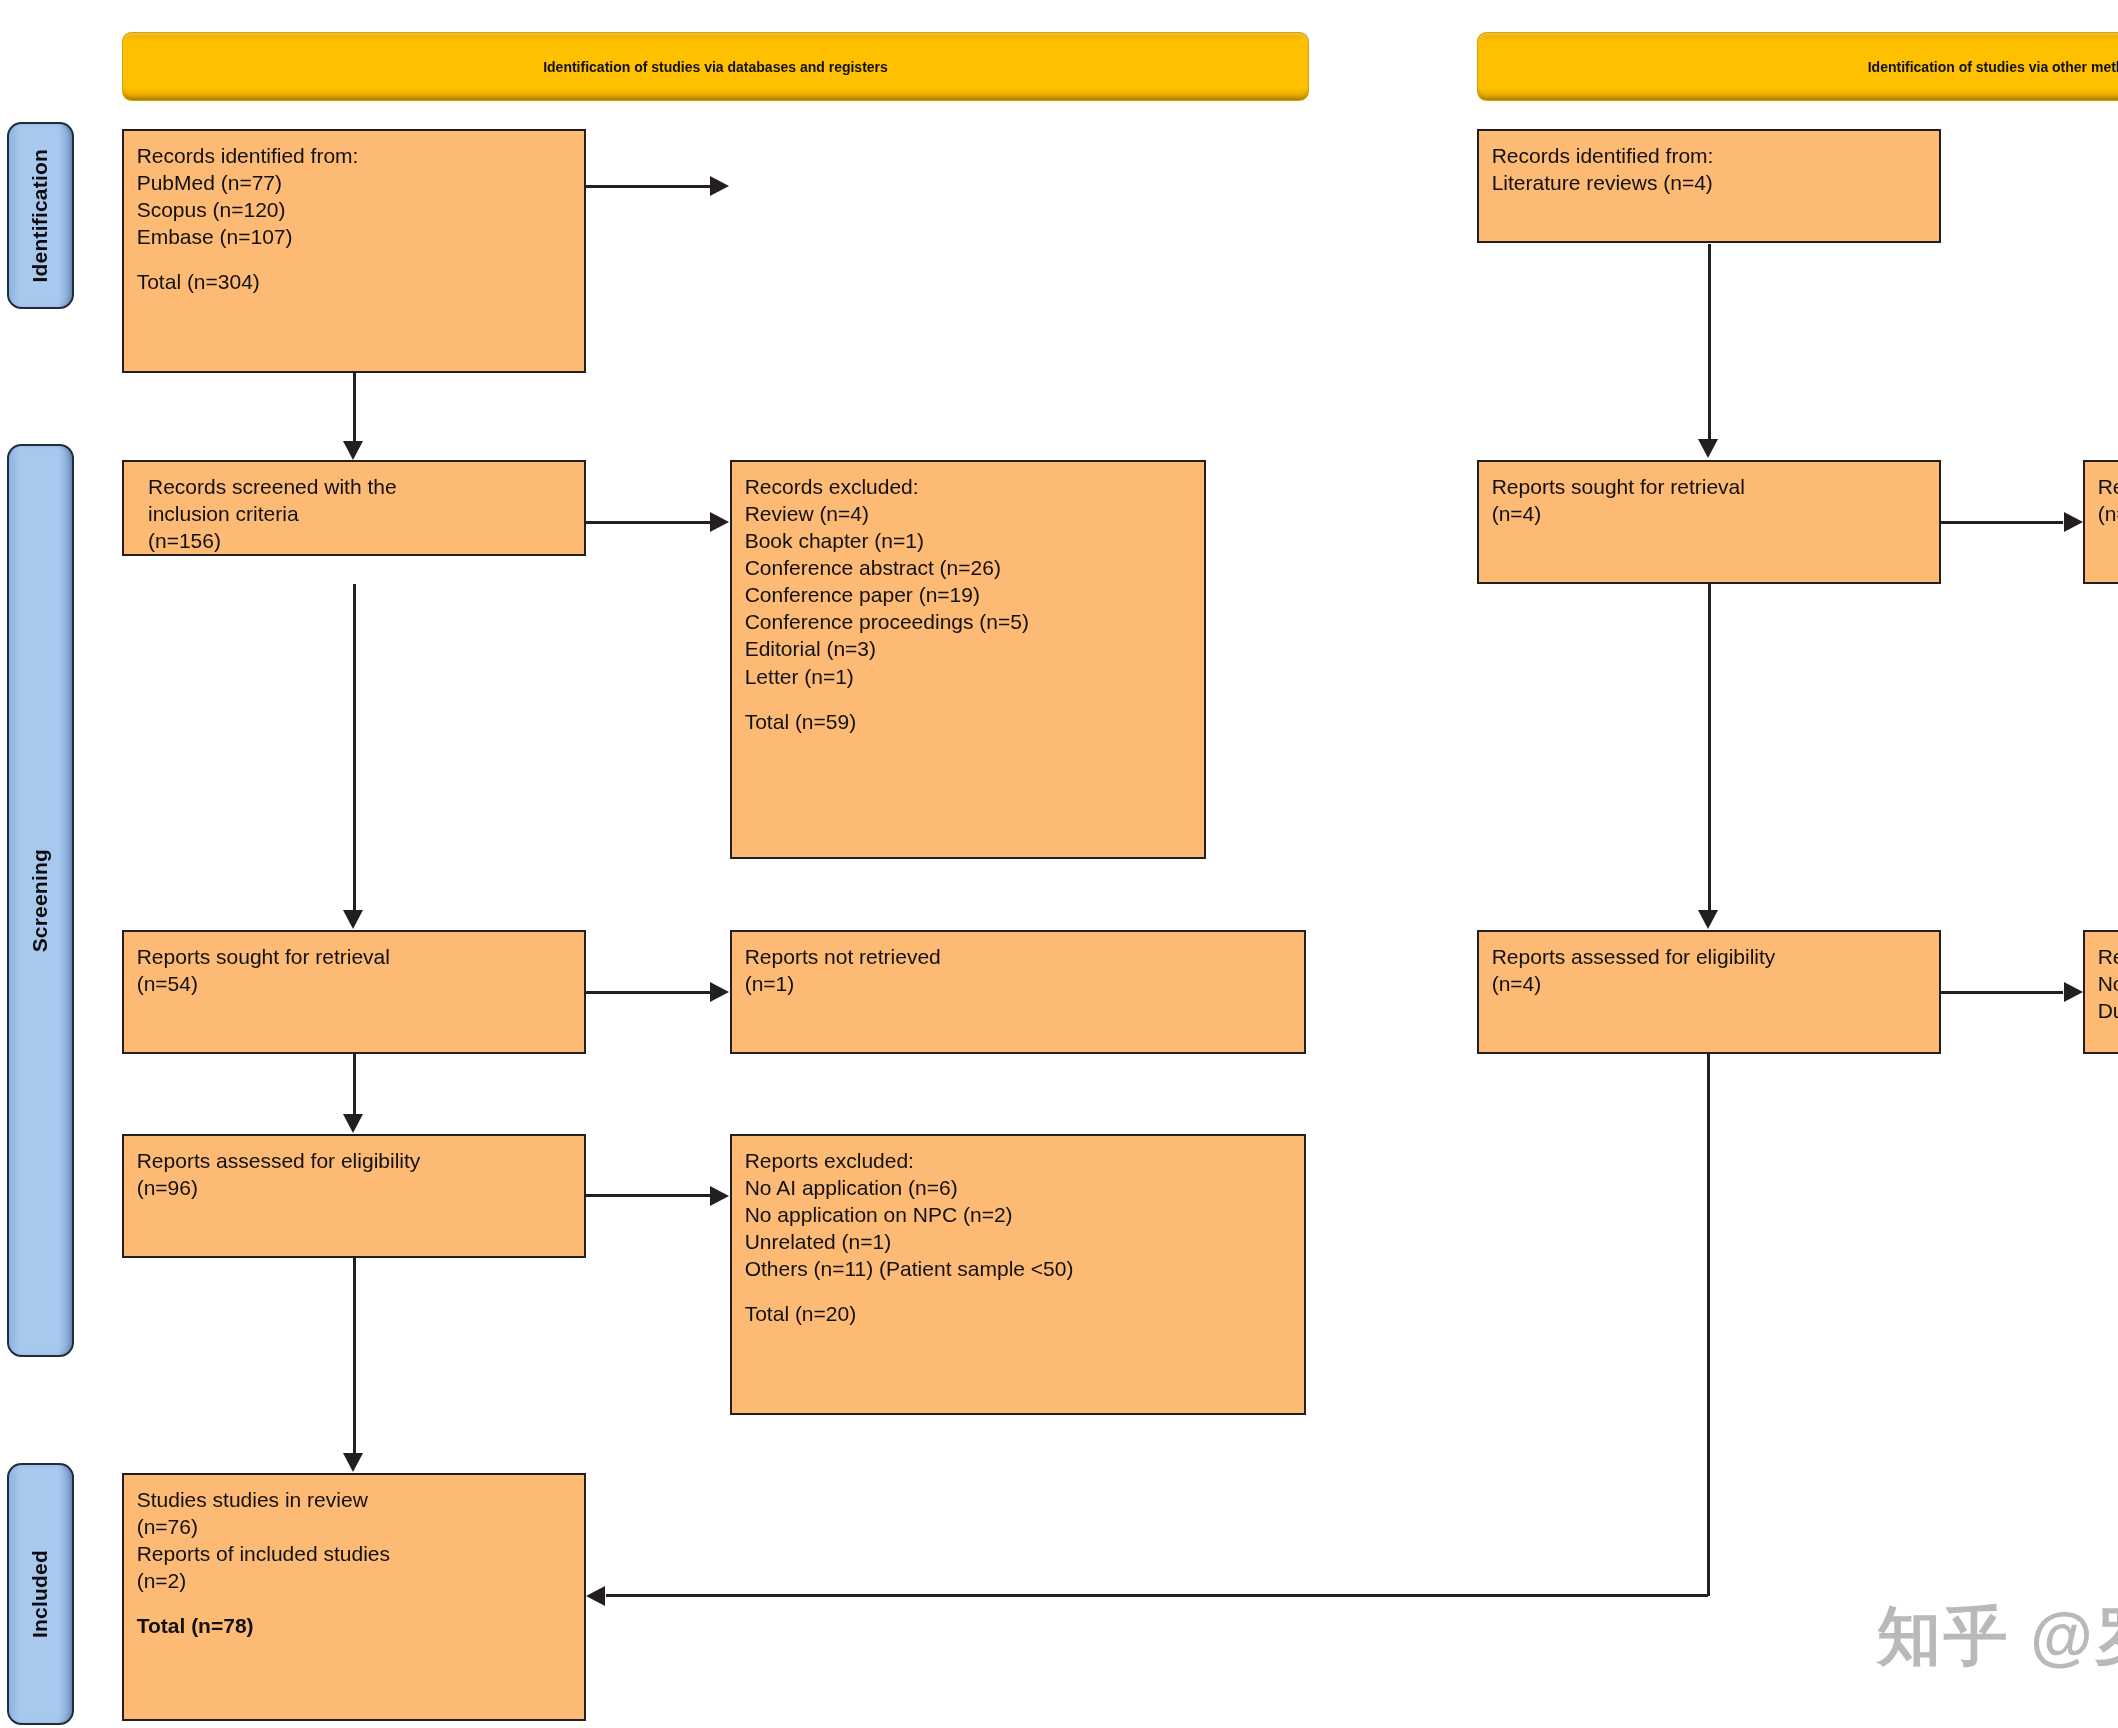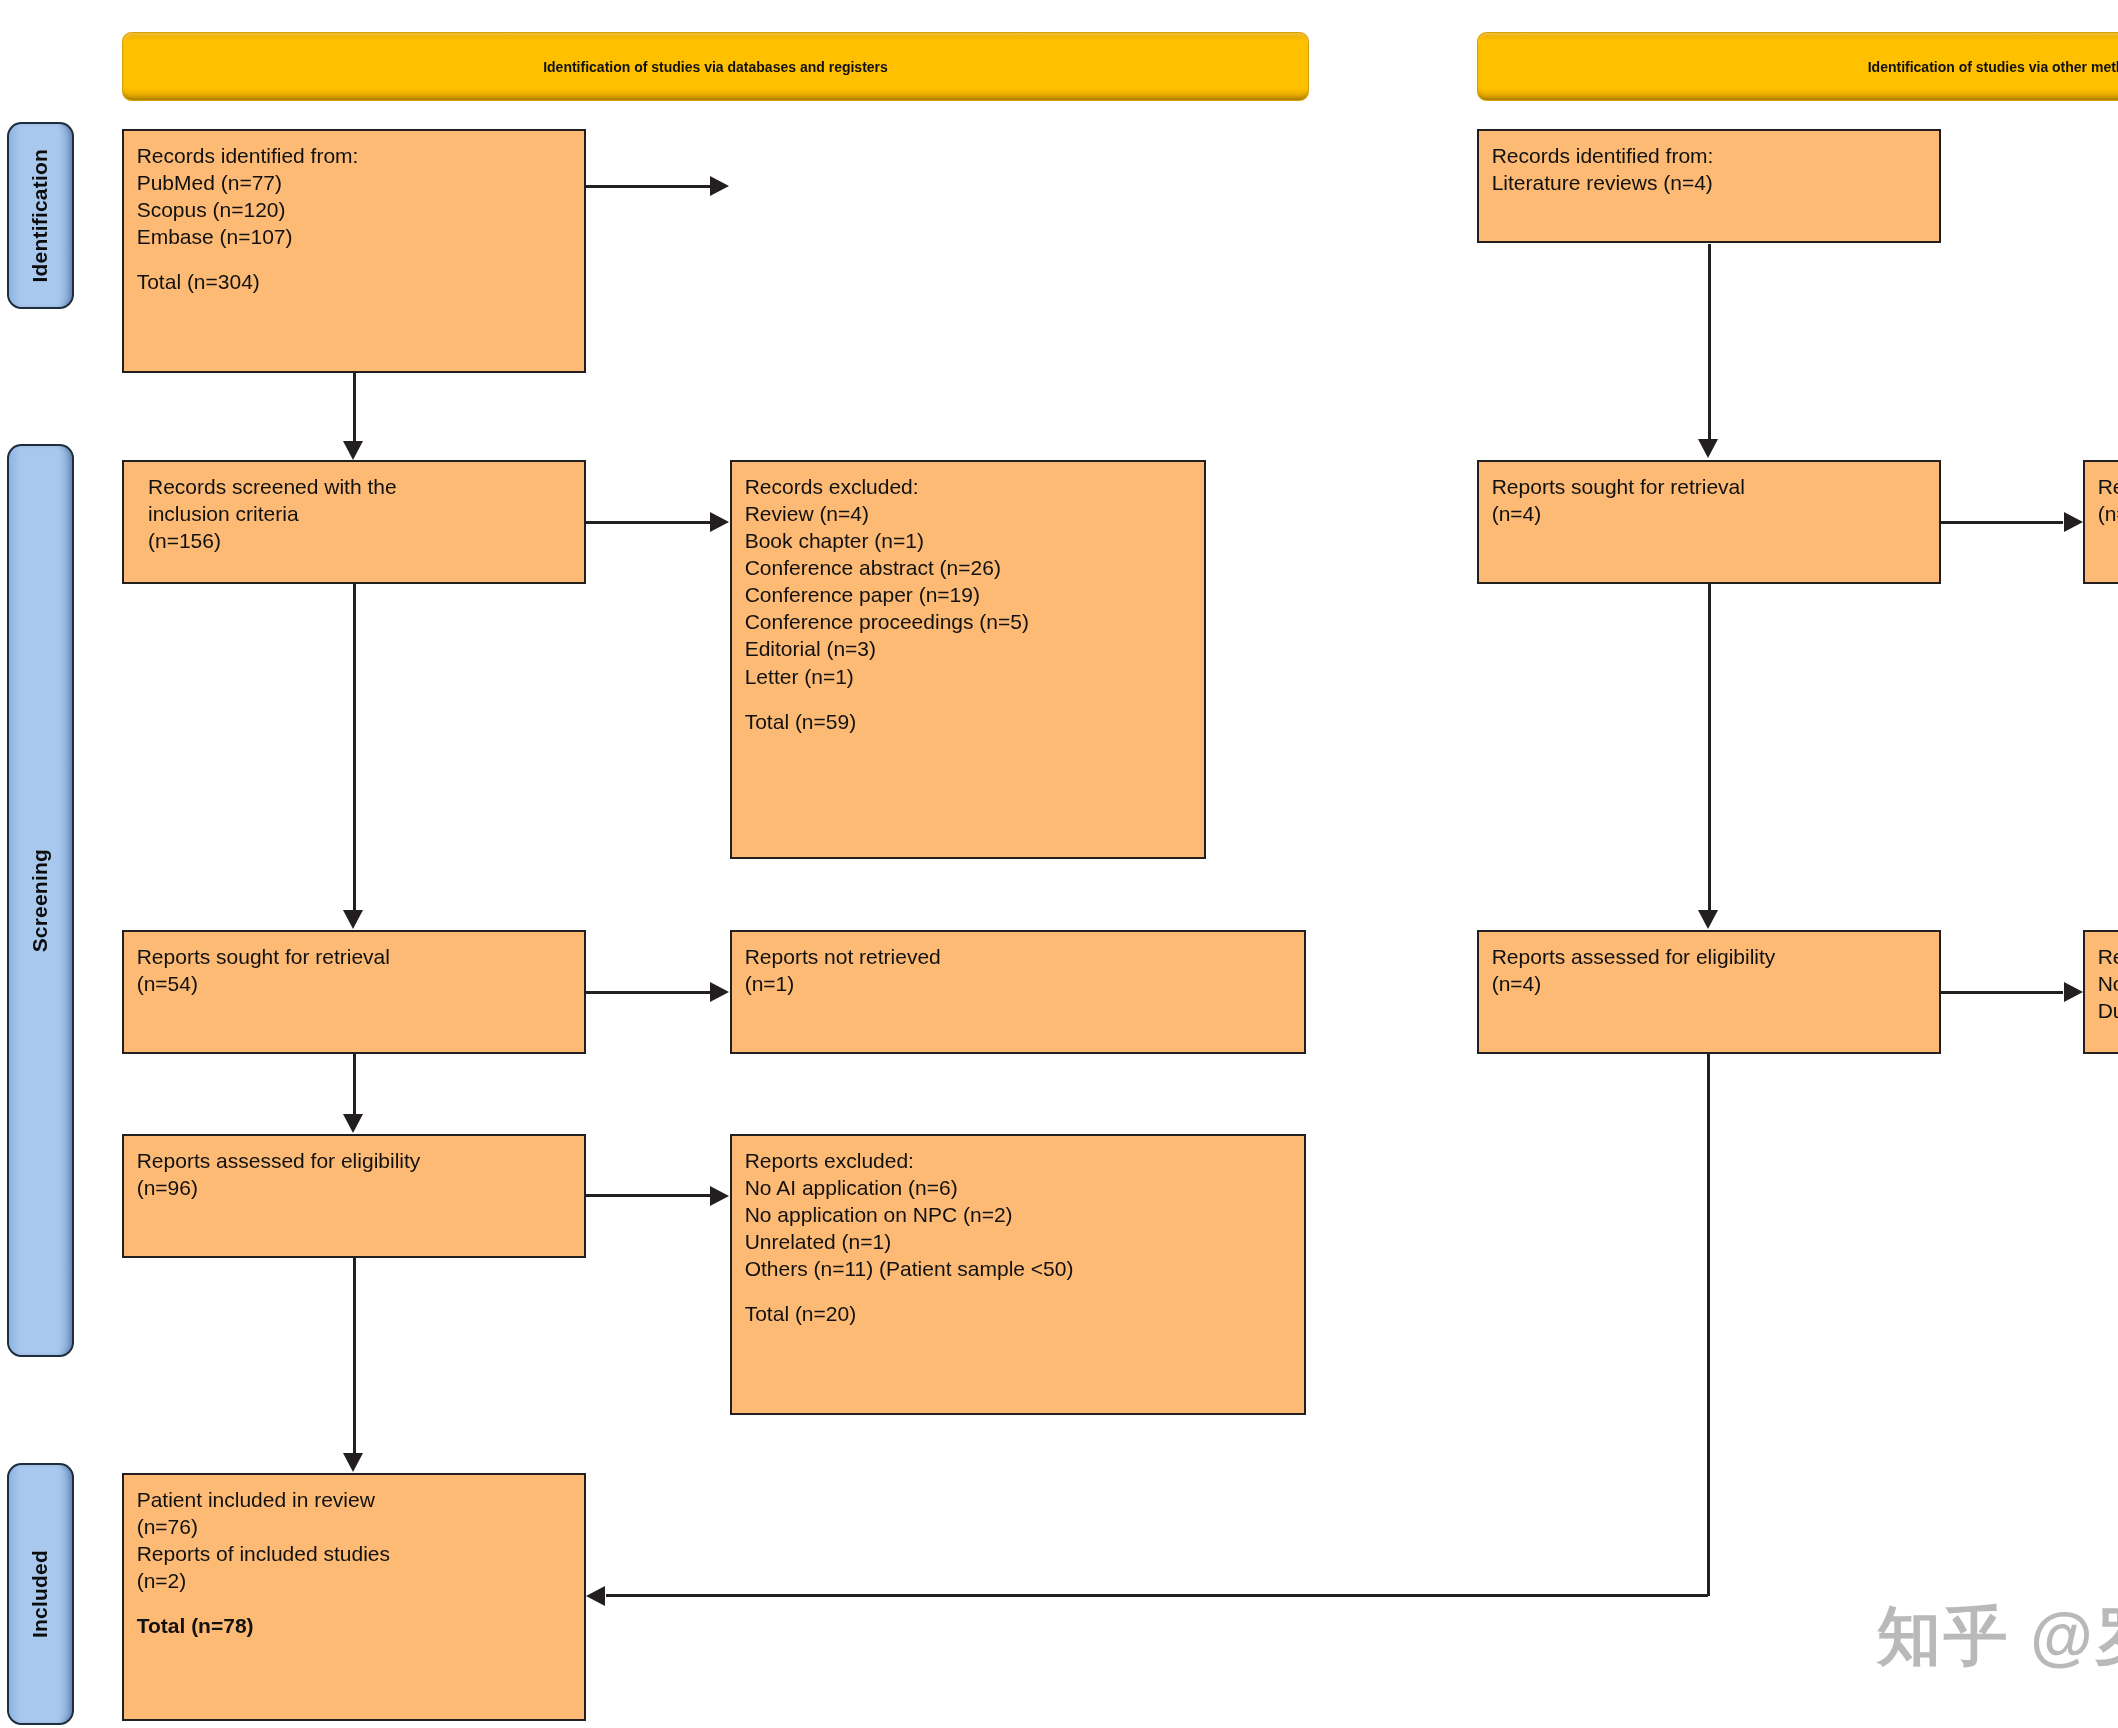--- a/index.html
+++ b/index.html
@@ -145,21 +145,21 @@
   <div class="node" style="left:122px; top:129px; width:464px; height:244px;">
     <div class="line">Records identified from:</div>
     <div class="line">PubMed (n=77)</div>
     <div class="line">Scopus (n=120)</div>
     <div class="line">Embase (n=107)</div>
     <div class="line blank"></div>
     <div class="line">Total (n=304)</div>
   </div>
 
 
-  <div class="node" style="left:122px; top:460px; width:464px; height:124px;padding-left:24px;">
+  <div class="node" style="left:122px; top:460px; width:464px; height:96px;padding-left:24px;">
     <div class="line">Records screened with the</div>
     <div class="line">inclusion criteria</div>
     <div class="line">(n=156)</div>
   </div>
 
   <div class="node" style="left:730px; top:460px; width:476px; height:399px;">
     <div class="line">Records excluded:</div>
     <div class="line">Review (n=4)</div>
     <div class="line">Book chapter (n=1)</div>
     <div class="line">Conference abstract (n=26)</div>
@@ -190,21 +190,21 @@
     <div class="line">Reports excluded:</div>
     <div class="line">No AI application (n=6)</div>
     <div class="line">No application on NPC (n=2)</div>
     <div class="line">Unrelated (n=1)</div>
     <div class="line">Others (n=11) (Patient sample &lt;50)</div>
     <div class="line blank"></div>
     <div class="line">Total (n=20)</div>
   </div>
 
   <div class="node" style="left:122px; top:1473px; width:464px; height:248px;">
-    <div class="line">Patient included in review</div>
+    <div class="line">Studies studies in review</div>
     <div class="line">(n=76)</div>
     <div class="line">Reports of included studies</div>
     <div class="line">(n=2)</div>
     <div class="line blank"></div>
     <div class="line bold">Total (n=78)</div>
   </div>
 
   <div class="node" style="left:1477px; top:129px; width:464px; height:114px;">
     <div class="line">Records identified from:</div>
     <div class="line">Literature reviews (n=4)</div>

